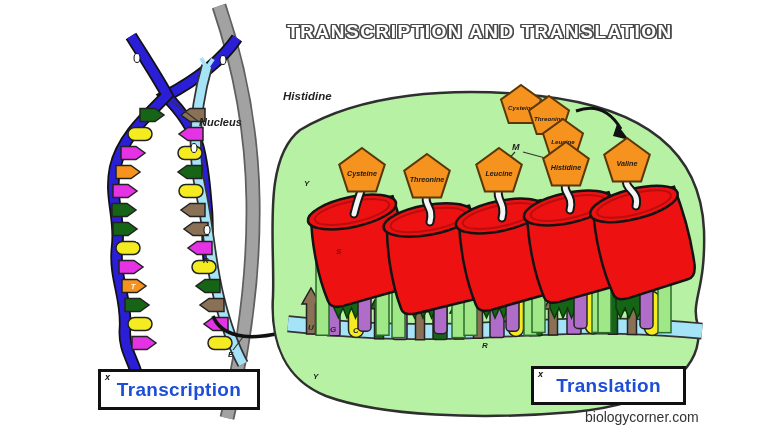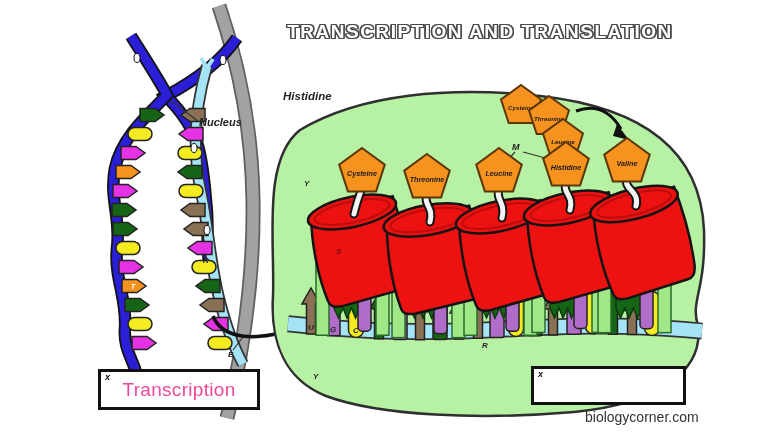--- a/index.html
+++ b/index.html
@@ -9,21 +9,21 @@
   .lbl{position:absolute;font-style:italic;font-weight:bold;color:#222;white-space:nowrap;}
   .title{position:absolute;left:286px;top:21px;width:388px;text-align:center;
          font-size:19px;font-weight:bold;letter-spacing:1.5px;color:#fff;
          text-shadow:-1.4px -1.4px 0 #4a4a4a,1.4px -1.4px 0 #4a4a4a,-1.4px 1.4px 0 #4a4a4a,
                      1.4px 1.4px 0 #4a4a4a,-1.4px 0 0 #4a4a4a,1.4px 0 0 #4a4a4a,
                      0 -1.4px 0 #4a4a4a,0 1.4px 0 #4a4a4a;}
   .callout{position:absolute;background:#fff;border:3px solid #111;
            display:flex;align-items:center;justify-content:center;}
   .callout .xmark{position:absolute;top:0px;left:4px;font-size:9px;font-weight:bold;
                   font-style:italic;color:#111;}
-  .callout .txt{color:#ec4899;font-size:19px;letter-spacing:.3px;}
+  .callout .txt{color:#1d4ed8;font-size:19px;letter-spacing:.3px;font-weight:bold;}
   .watermark{position:absolute;left:585px;top:409px;font-size:14px;color:#333;}
 </style>
 </head>
 <body>
 <div id="stage">
 
 <svg id="scene" width="768" height="432" viewBox="0 0 768 432">
 
   <g>
     <path d="M219,6 C238,62 252,130 253,200 C254,268 246,340 227,418" fill="none" stroke="#5f5f5f" stroke-width="15"></path>
@@ -223,16 +223,17 @@
 <span class="lbl" style="left:512px;top:142px;font-size:9px;">M</span>
 <span class="lbl" style="left:482px;top:341px;font-size:8px;">R</span>
 <span class="lbl" style="left:336px;top:247px;font-size:8px;color:#7a0b0b;">S</span>
 
 <div class="callout" style="left:98px;top:369px;width:156px;height:35px;">
   <span class="xmark">x</span>
   <span class="txt">Transcription</span>
 </div>
 <div class="callout" style="left:531px;top:366px;width:149px;height:33px;">
   <span class="xmark">x</span>
+  <span class="txt">Translation</span>
 </div>
 <div class="watermark">biologycorner.com</div>
 
 </div>
 
 </body></html>

